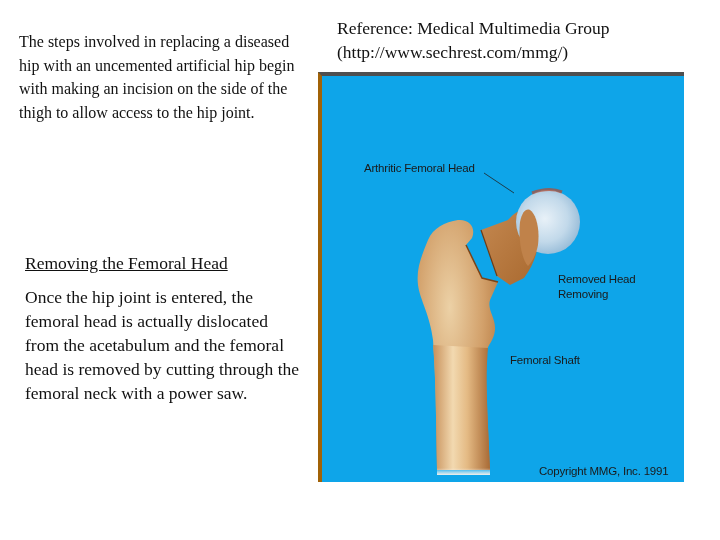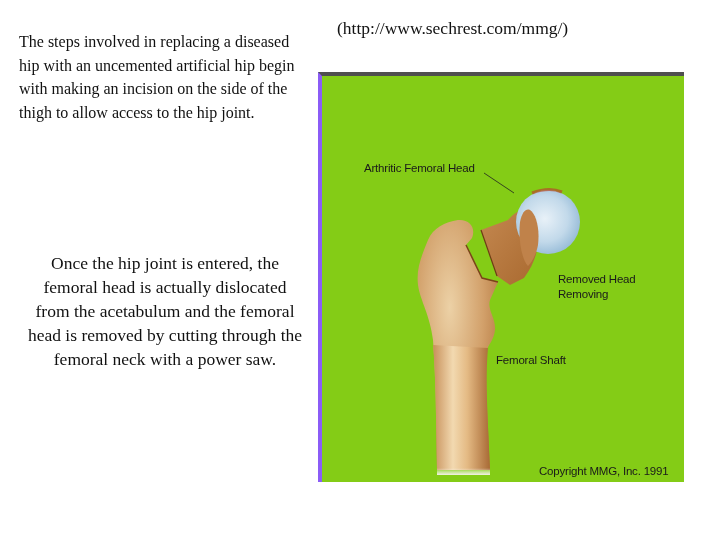--- a/index.html
+++ b/index.html
@@ -2,36 +2,38 @@
 <html><head>
 <meta charset="utf-8">
 <style>
   html, body { margin:0; padding:0; }
   body { width:720px; height:540px; background:#ffffff; position:relative; overflow:hidden;
          font-family:"Liberation Serif", serif; color:#111; }
   .intro { position:absolute; left:19px; top:30px; width:280px; font-size:16px; line-height:23.6px; }
   .reference { position:absolute; left:337px; top:16px; width:380px; font-size:17.5px; line-height:24px; }
   .section { position:absolute; left:25px; top:251px; width:280px; }
   .section h2 { margin:0 0 10px 0; font-weight:normal; font-size:17.5px; line-height:24px; text-decoration:underline; }
-  .section p { margin:0; font-size:17.5px; line-height:24px;text-align:center; }
-  .figure { position:absolute; left:318px; top:72px; width:366px; height:410px; background:#84cc16;
-            border-top:4px solid #4f4f4f; border-left:4px solid #8b5cf6; box-sizing:border-box; }
+  .section p { margin:0; font-size:17.5px; line-height:24px; }
+  .figure { position:absolute; left:318px; top:72px; width:366px; height:410px; background:#0ea5e9;
+            border-top:4px solid #4f4f4f; border-left:4px solid #a16207; box-sizing:border-box; }
   .figure svg { position:absolute; left:-4px; top:-4px; }
   .lbl { position:absolute; font-family:"Liberation Sans", sans-serif; font-size:11.5px; color:#1a1a1a; letter-spacing:-0.2px; line-height:15px; }
 </style>
 </head>
 <body>
 
 <div class="intro">The steps involved in replacing a diseased hip with an uncemented artificial hip begin with making an incision on the side of the thigh to allow access to the hip joint.</div>
 
 <div class="reference">
+  <div>Reference: Medical Multimedia Group</div>
   <div>(http://www.sechrest.com/mmg/)</div>
 </div>
 
 <div class="section">
+  <h2>Removing the Femoral Head</h2>
   <p>Once the hip joint is entered, the femoral head is actually dislocated from the acetabulum and the femoral head is removed by cutting through the femoral neck with a power saw.</p>
 </div>
 
 <div class="figure">
   <svg width="366" height="410" viewBox="318 72 366 410">
     <defs>
       <linearGradient id="shaftG" x1="0" x2="1" y1="0" y2="0">
         <stop offset="0" stop-color="#c7905a"></stop>
         <stop offset="0.35" stop-color="#f2d9b0"></stop>
         <stop offset="0.6" stop-color="#e4ba84"></stop>
@@ -69,15 +71,15 @@
     <circle cx="548" cy="222" r="32" fill="url(#headG)"></circle>
     <path d="M530,210 C536,214 540,228 538,245 C536,255 532,262 528,266 C522,260 518,240 520,222 C522,212 526,208 530,210 Z" fill="#c0824a"></path>
     <path d="M532,193 C540,190 552,188 562,192" stroke="#b8492c" stroke-width="3" fill="none" opacity="0.7"></path>
 
     <line x1="484" y1="173" x2="514" y2="193" stroke="#222" stroke-width="0.8"></line>
   </svg>
 
   <div class="lbl" style="left:42px; top:85px;">Arthritic Femoral Head</div>
   <div class="lbl" style="left:236px; top:196px;">Removed Head</div>
   <div class="lbl" style="left:236px; top:211px;">Removing</div>
-  <div class="lbl" style="left:157px; top:277px;padding-left:17px;">Femoral Shaft</div>
+  <div class="lbl" style="left:171px; top:277px;padding-left:17px;">Femoral Shaft</div>
   <div class="lbl" style="left:217px; top:388px;">Copyright MMG, Inc. 1991</div>
 </div>
 
 </body></html>

